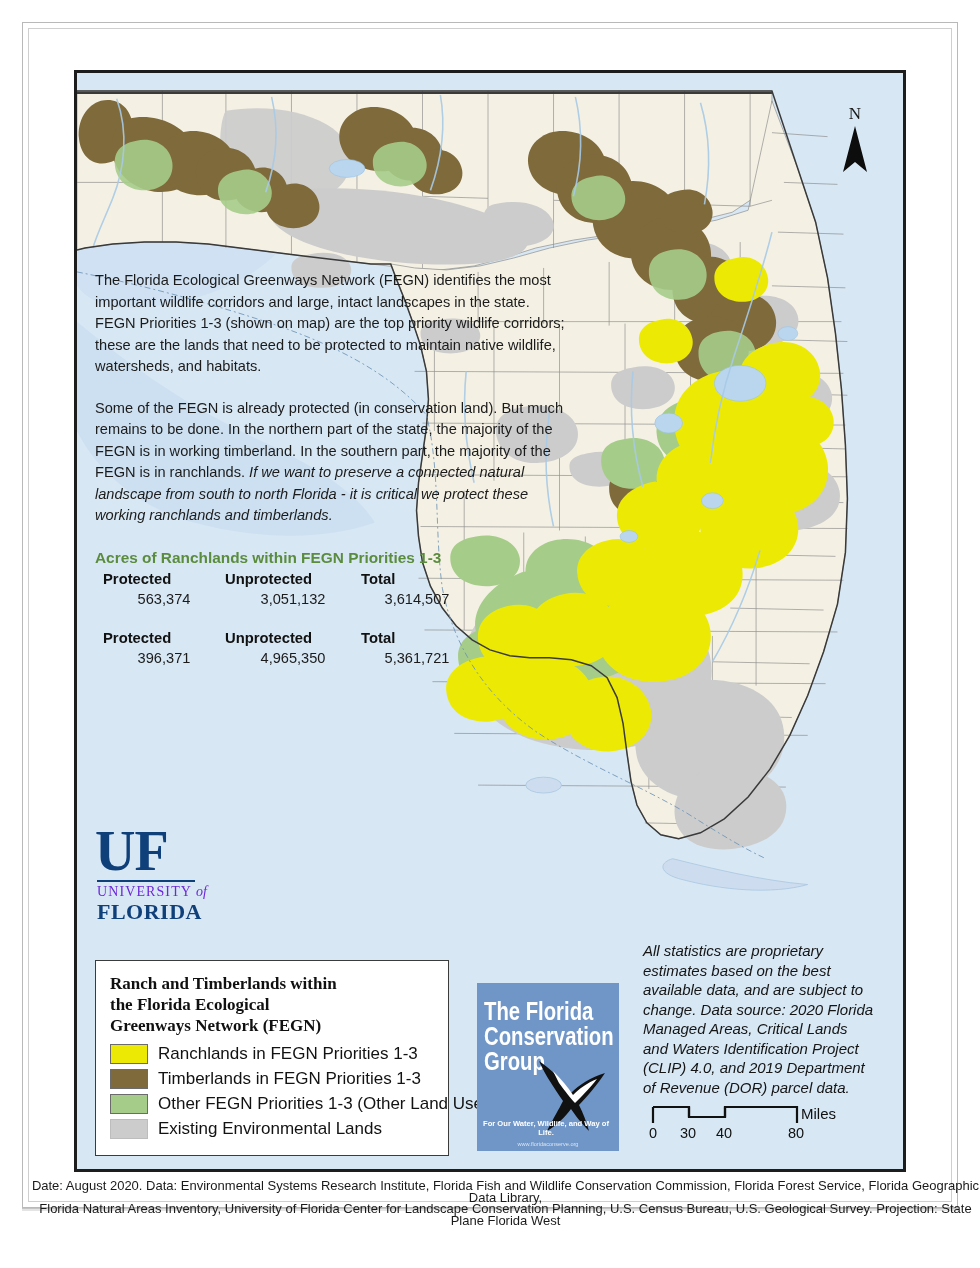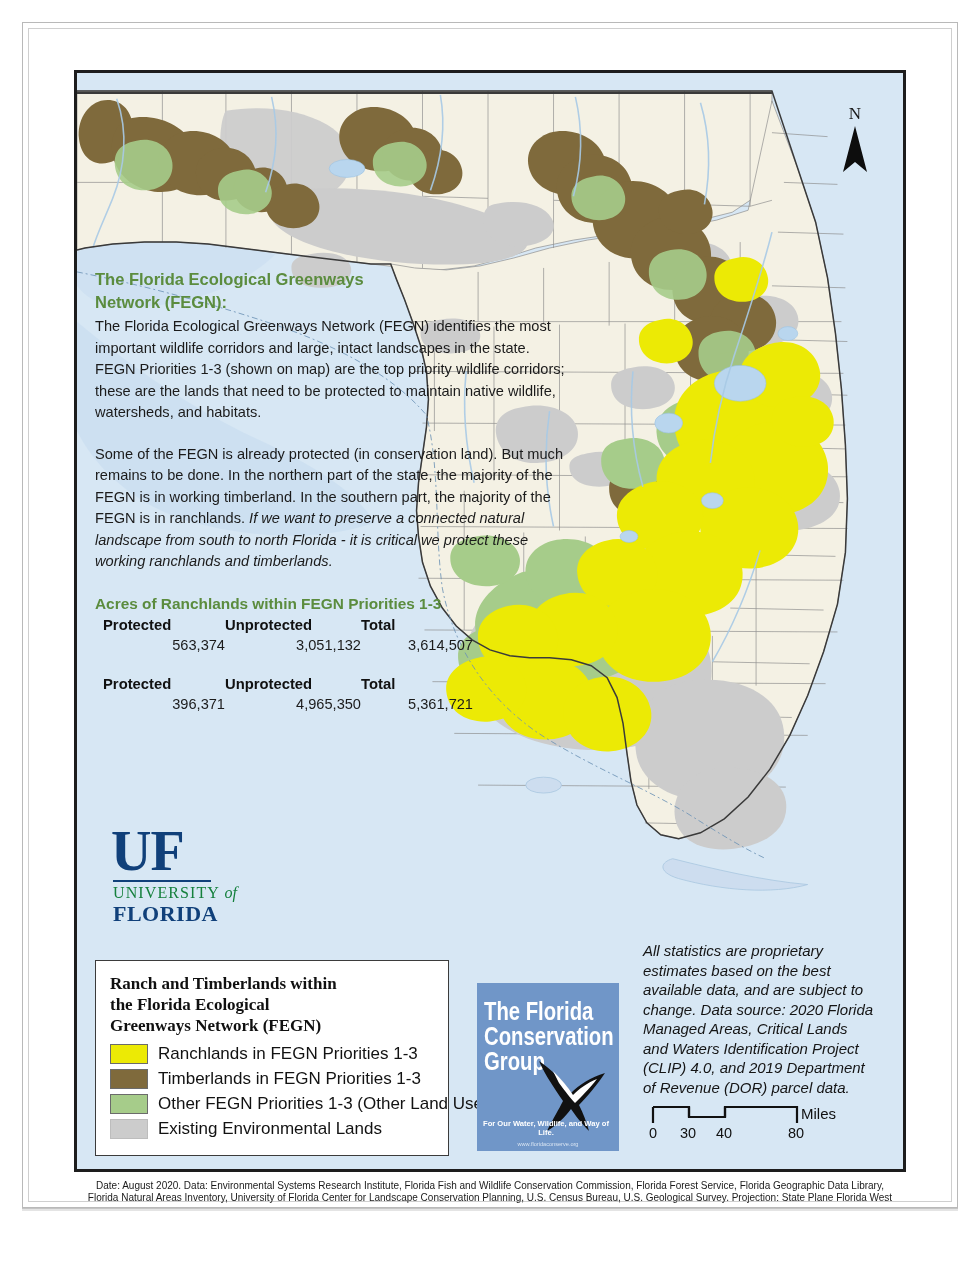--- a/index.html
+++ b/index.html
@@ -95,50 +95,50 @@
     margin-left: 8px;
   }
   .stat-table th {
     text-align: left;
     font-size: 14.8px;
     font-weight: bold;
     color: #111;
     padding: 1px 0 3px 0;
   }
   .stat-table td {
-    text-align: right;
+    text-align: center;
     font-size: 14.6px;
     color: #1b1b1b;
     padding: 1px 0 0 0;
   }
   .stat-table .c1 { width: 122px; }
   .stat-table .c2 { width: 136px; }
   .stat-block-gap { height: 22px; }
   
   #uf-logo {
-    position: absolute; left: 34px; top: 752px;
+    position: absolute; left: 18px; top: 752px;
     width: 200px;
   }
   #uf-logo .uf-mark {
     font-family: "Liberation Serif", serif;
     font-weight: bold;
     font-size: 56px;
     line-height: 52px;
     letter-spacing: -1px;
     color: #10407a;
   }
   #uf-logo .uf-rule {
     width: 98px; height: 2px; background: #10407a;
     margin: 3px 0 2px 2px;
   }
   #uf-logo .uf-univ {
     font-family: "Liberation Serif", serif;
-    font-size: 16px;
+    font-size: 14px;
     letter-spacing: 1.1px;
-    color: #15803d;
+    color: #6d28d9;
     margin-left: 2px;
   }
   #uf-logo .uf-univ .of { font-style: italic; letter-spacing: 0; }
   #uf-logo .uf-florida {
     font-family: "Liberation Serif", serif;
     font-weight: bold;
     font-size: 22px;
     letter-spacing: 0.5px;
     color: #10407a;
     margin-left: 2px;
@@ -238,23 +238,24 @@
   }
   #scale-bar .labels span { position: absolute; top: 0; }
   #scale-bar .miles-label {
     position: absolute; left: 152px; top: 2px;
     font-size: 15px; color: #101010;
   }
   
   #credits {
     position: absolute; left: 0; right: 0; top: 1180px;
     text-align: center;
-    font-size: 10px;
+    font-size: 13px;
     line-height: 11.5px;
     color: #1a1a1a;
+    padding-left: 31px;
   }
 </style>
 </head>
 <body>
 
 <div id="page">
 
   <div class="frame-outer"></div>
   <div class="frame-inner"></div>
   <div class="frame-shadow"></div>
@@ -520,24 +521,20 @@
     </svg>
 
     <div id="north-arrow">
       <div class="n-letter">N</div>
       <svg width="26" height="50" viewBox="0 0 26 50">
         <path d="M13 2 L25 48 L13 38 L1 48 Z" fill="#0d0d0d"></path>
       </svg>
     </div>
 
     <div id="info-block">
-      <div class="head-green">
-        <div>The Florida Ecological Greenways</div>
-        <div>Network (FEGN):</div>
-      </div>
       <div class="body-text">The Florida Ecological Greenways Network (FEGN)  identifies the most important wildlife corridors and large, intact landscapes in the state. FEGN Priorities 1-3 (shown on map) are the top priority wildlife corridors; these are the lands that need to be protected to maintain native wildlife, watersheds, and habitats.</div>
       <div class="para-gap"></div>
       <div class="body-text"><span>Some of the FEGN is already protected (in conservation land). But much remains to be done.  In the northern part of the state, the majority of the FEGN is in working timberland. In the southern part, the majority of the FEGN is in ranchlands. </span><span class="ital">If we want to preserve a connected natural landscape from south to north Florida - it is critical we protect these working ranchlands and timberlands.</span></div>
 
       <div class="stat-block-gap"></div>
       <div class="stat-head">Acres of Ranchlands within FEGN Priorities 1-3</div>
       <table class="stat-table">
         <tbody>
             <tr>
           <th class="c1">Protected</th>

